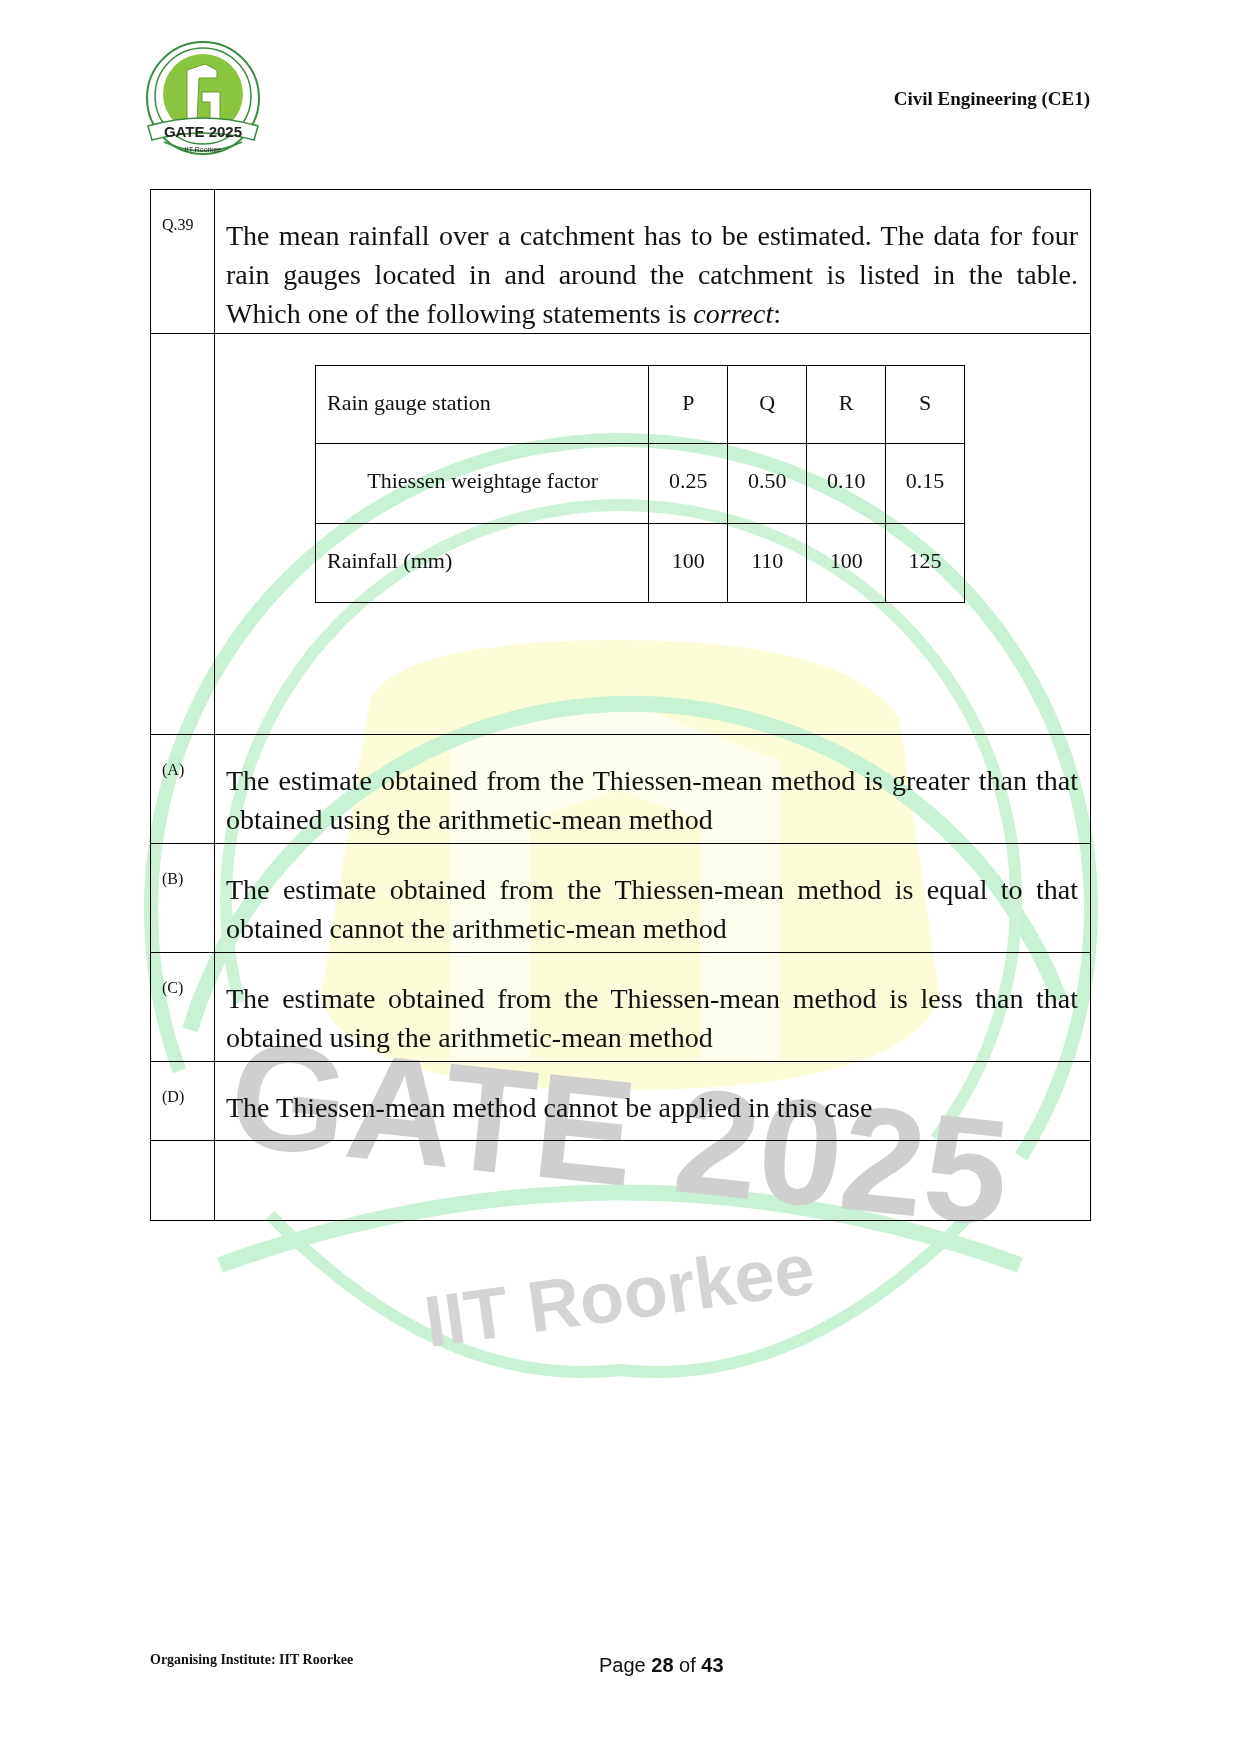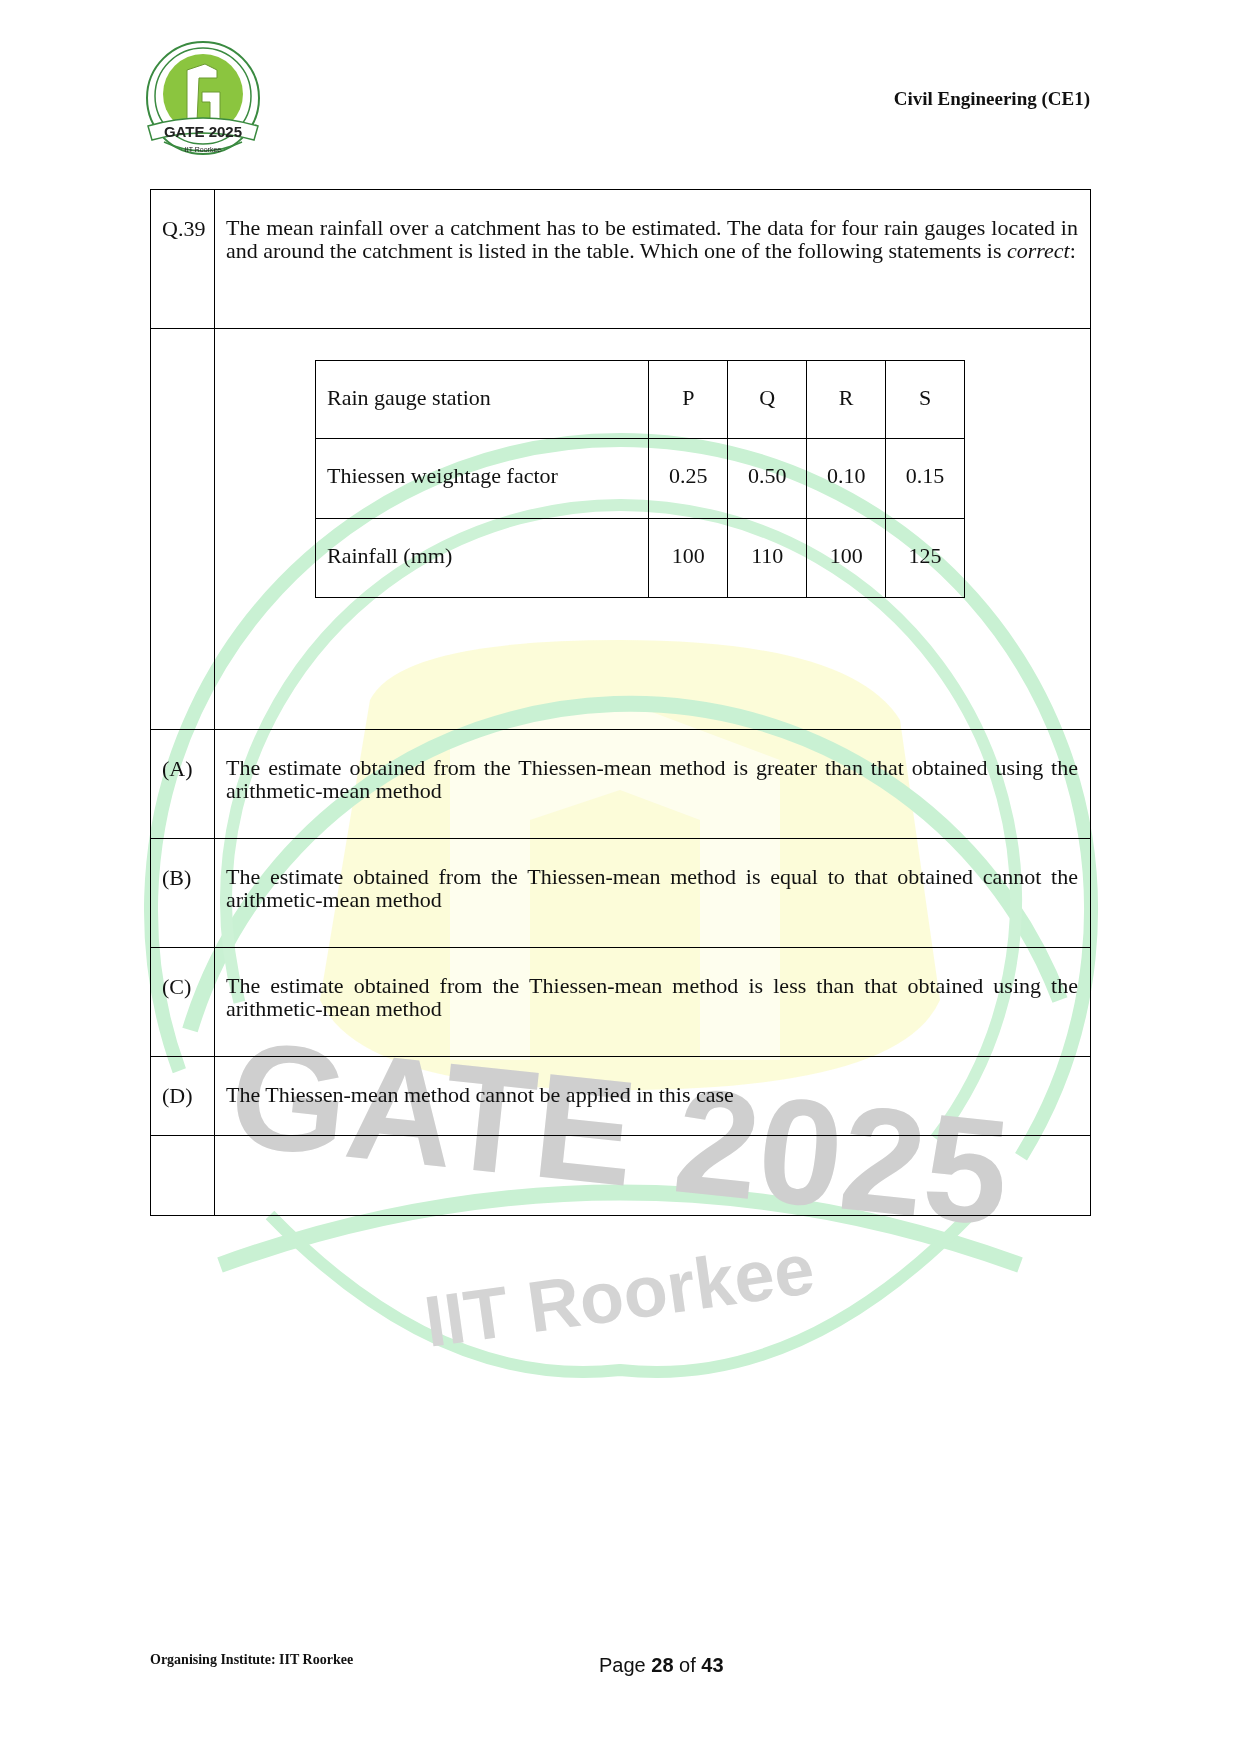--- a/index.html
+++ b/index.html
@@ -9,36 +9,36 @@
   
   .watermark { position: absolute; left: 0; top: 0; width: 1241px; height: 1754px; z-index: 0; pointer-events: none; }
 
   
   .logo { position: absolute; left: 142px; top: 40px; width: 122px; height: 120px; z-index: 2; }
   .subject-title { position: absolute; right: 151px; top: 88px; font-size: 19px; font-weight: bold; z-index: 2; }
 
   
   .qtable { position: absolute; left: 150px; top: 189px; width: 941px; border-collapse: collapse; z-index: 2; }
   .qtable td { border: 1.5px solid #000; vertical-align: top; padding: 0; }
-  .qtable td.num { width: 64px; font-size: 22px; padding: 26px 0 0 11px; box-sizing: border-box; }
-  .qtable td.body { font-size: 22px; line-height: 23px; padding: 26px 12px 0 11px; text-align: justify; box-sizing: border-box; }
+  .qtable td.num { width: 64px; font-size: 16px; padding: 26px 0 0 11px; box-sizing: border-box; }
+  .qtable td.body { font-size: 28px; line-height: 39px; padding: 26px 12px 0 11px; text-align: justify; box-sizing: border-box; }
   .row-q td { height: 139px; }
   .row-table td { height: 400px; }
   .row-opt td { height: 109px; }
   .row-opt.short td { height: 79px; }
   .row-empty td { height: 80px; }
 
   .qtable td.table-cell { position: relative; }
   .data-table { position: absolute; left: 100px; top: 31px; width: 650px; border-collapse: collapse; }
   .data-table td { border: 1.3px solid #000; font-size: 22px; line-height: 29px; vertical-align: top; background: transparent; }
   .data-table td.label { width: 334px; padding: 22px 10px 0 11px; text-align: left; box-sizing: border-box; }
   .data-table td.val { width: 79px; text-align: center; padding-top: 22px; box-sizing: border-box; }
   .data-table tr.r1 td { height: 78px; }
   .data-table tr.r2 td { height: 109px; }
-  .data-table tr.r3 td { height: 80px; }
+  .data-table tr.r3 td { height: 80px; text-align: center; }
   .data-table tr.r4 td { height: 79px; }
 
   
   .footer-left { position: absolute; left: 150px; top: 1652px; font-size: 14px; font-weight: bold; z-index: 2; }
   .footer-page { position: absolute; left: 564px; top: 1654px; font-family: "Liberation Sans", "DejaVu Sans", sans-serif; font-size: 20px; z-index: 2; margin-left: 35px; }
   .footer-page b { font-weight: bold; }
 </style>
 </head>
 <body>
 

